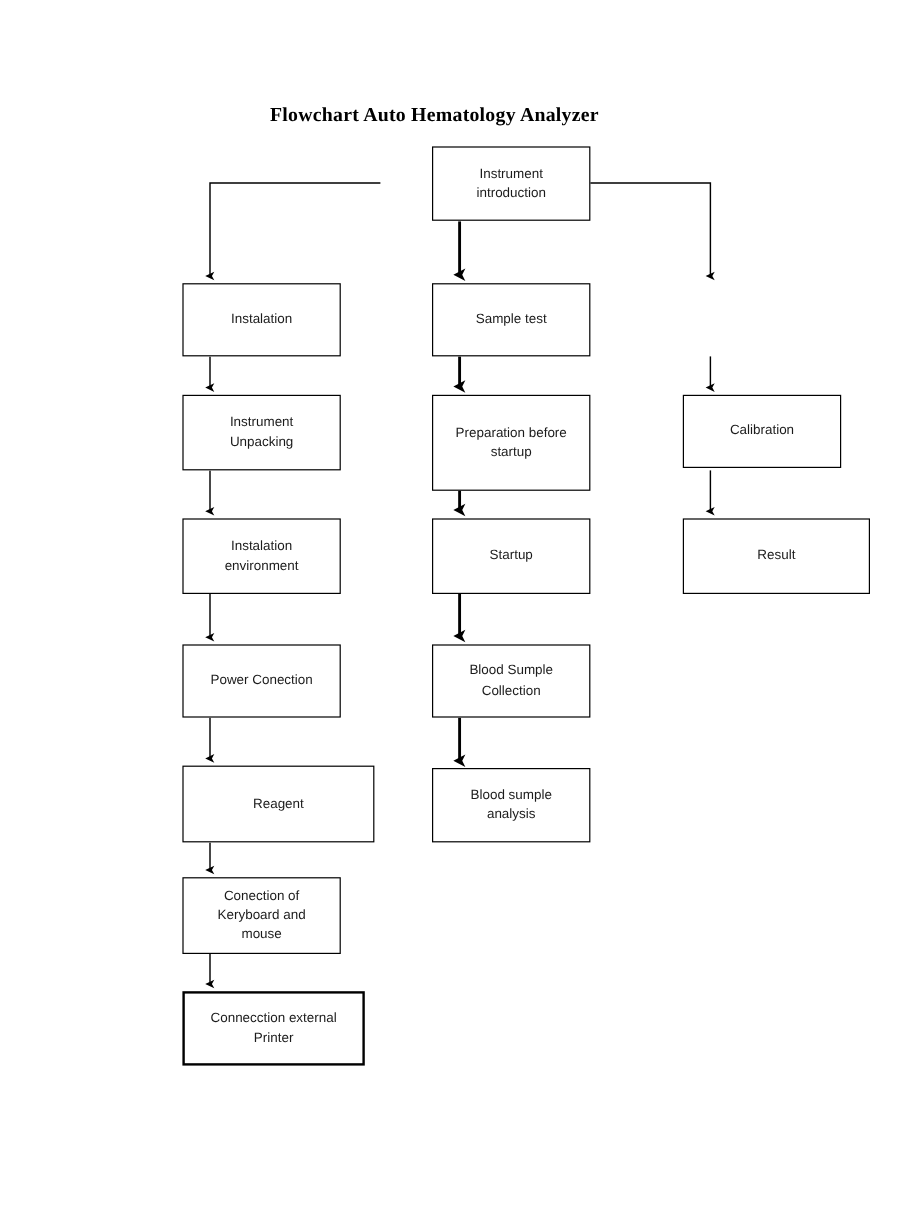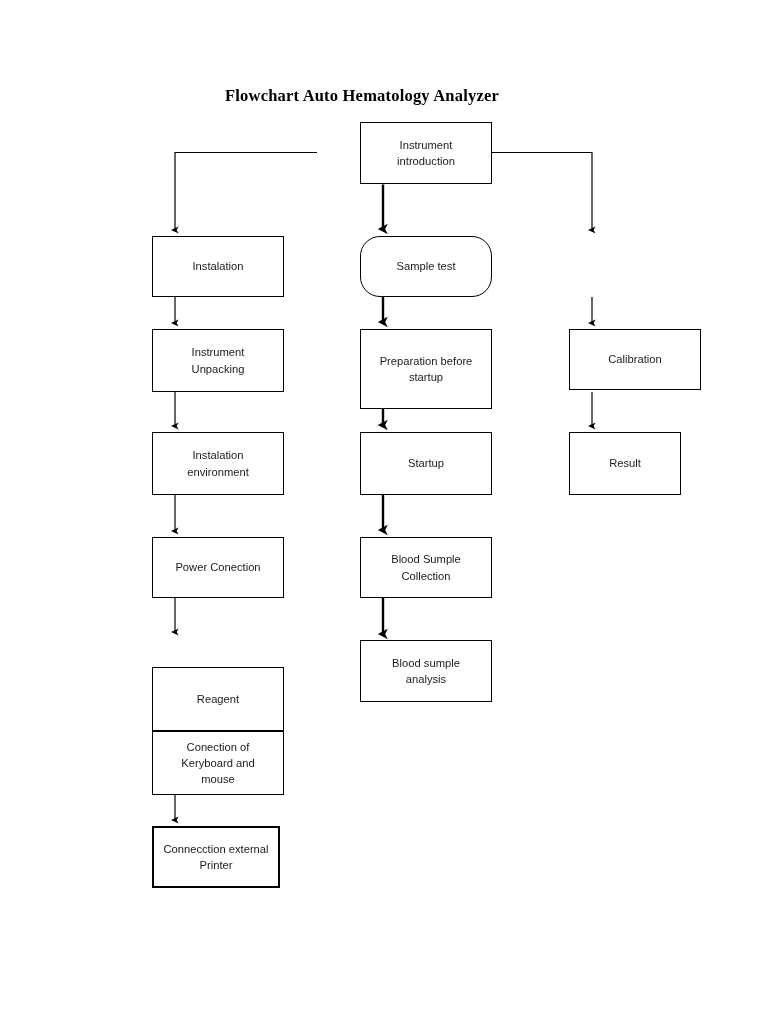--- a/index.html
+++ b/index.html
@@ -143,40 +143,40 @@
   <div class="node" style="left:109px; top:236px; width:132px; height:61px;">Instalation</div>
 
   <div class="node" style="left:109px; top:329px; width:132px; height:63px;">Instrument
 Unpacking</div>
 
   <div class="node" style="left:109px; top:432px; width:132px; height:63px;">Instalation
 environment</div>
 
   <div class="node" style="left:109px; top:537px; width:132px; height:61px;">Power Conection</div>
 
-  <div class="node" style="left:109px; top:667px; width:132px; height:64px;">Reagent</div>
+  <div class="node" style="left:109px; top:638px; width:160px; height:64px;">Reagent</div>
 
   <div class="node" style="left:109px; top:731px; width:132px; height:64px;">Conection of
 Keryboard and
 mouse</div>
 
-  <div class="node thick" style="left:109px; top:826px; width:128px; height:62px;">Connecction external
+  <div class="node thick" style="left:109px; top:826px; width:152px; height:62px;">Connecction external
 Printer</div>
 
-  <div class="node" style="left:317px; top:236px; width:132px; height:61px;border-radius:20px;">Sample test</div>
+  <div class="node" style="left:317px; top:236px; width:132px; height:61px;">Sample test</div>
 
   <div class="node" style="left:317px; top:329px; width:132px; height:80px;">Preparation before
 startup</div>
 
   <div class="node" style="left:317px; top:432px; width:132px; height:63px;">Startup</div>
 
   <div class="node" style="left:317px; top:537px; width:132px; height:61px;">Blood Sumple
 Collection</div>
 
   <div class="node" style="left:317px; top:640px; width:132px; height:62px;">Blood sumple
 analysis</div>
 
 
   <div class="node" style="left:526px; top:329px; width:132px; height:61px;">Calibration</div>
 
-  <div class="node" style="left:526px; top:432px; width:112px; height:63px;">Result</div>
+  <div class="node" style="left:526px; top:432px; width:156px; height:63px;">Result</div>
 
 </div>
 
 </body></html>

